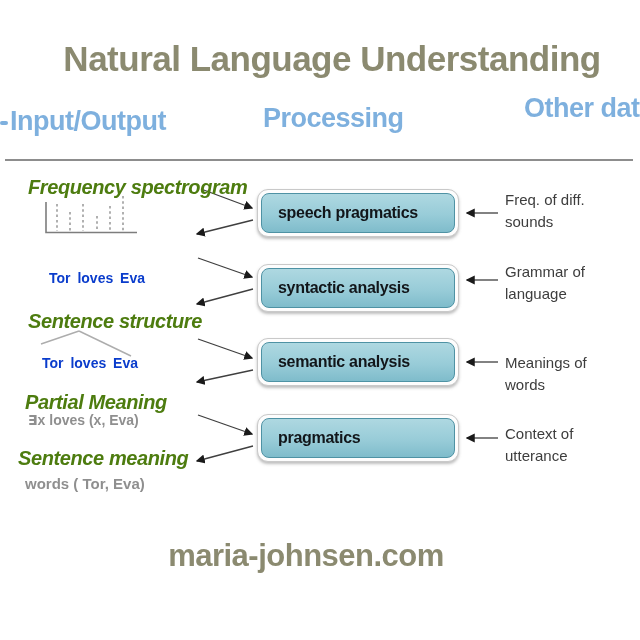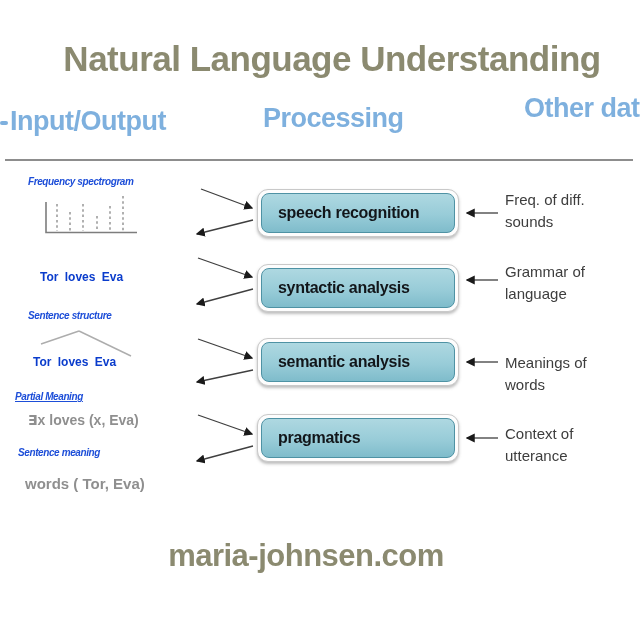--- a/index.html
+++ b/index.html
@@ -23,24 +23,24 @@
     position:absolute; left:0px; top:121px; width:8px; height:4px;
     background:#7eb0de; border-radius:2px;
   }
   .divider {
     position:absolute; left:5px; top:159px; width:628px; height:2px;
     background:#8d8d8d;
   }
   .overlay { position:absolute; left:0; top:0; z-index:1; }
   .txt { position:absolute; z-index:2; white-space:nowrap; }
   .io-label {
-    font-style:italic; font-weight:700; font-size:10px; color:#1d4ed8;
+    font-style:italic; font-weight:700; font-size:20px; color:#4d7c0f;
     letter-spacing:-0.4px;
   }
-  .ex-blue  { font-weight:700; font-size:12px; color:#0a3ccc; word-spacing:3px; }
+  .ex-blue  { font-weight:700; font-size:14px; color:#0a3ccc; word-spacing:3px;margin-left:9px; }
   .ex-gray  { font-size:14px; color:#8f8f8f; font-weight:600; }
   .ex-gray2 { font-size:15px; color:#8f8f8f; font-weight:700; }
   .pbox {
     position:absolute; left:257px; width:202px; height:48px; z-index:2;
     background:#fdfdfd; border:1px solid #c9c9c9; border-radius:11px;
     box-shadow:0 2px 3px rgba(110,110,110,0.45);
     box-sizing:border-box;
   }
   .pbox-inner {
     position:absolute; left:3px; right:3px; top:3px; bottom:3px;
@@ -115,28 +115,28 @@
       <path d="M498 280 L467 280" marker-end="url(#ah)"></path>
       <path d="M498 362 L467 362" marker-end="url(#ah)"></path>
       <path d="M498 438 L467 438" marker-end="url(#ah)"></path>
     </g>
   </svg>
 
   <div class="txt io-label" style="left:28px; top:176px;">Frequency spectrogram</div>
   <div class="txt ex-blue" style="left:40px; top:270px;">Tor loves Eva</div>
   <div class="txt io-label" style="left:28px; top:310px;">Sentence structure</div>
   <div class="txt ex-blue" style="left:33px; top:355px;">Tor loves Eva</div>
-  <div class="txt io-label" style="left:15px; top:391px;text-decoration:underline;">Partial Meaning</div>
+  <div class="txt io-label" style="left:25px; top:391px;">Partial Meaning</div>
   <div class="txt ex-gray" style="left:28px; top:412px;">∃x loves (x, Eva)</div>
   <div class="txt io-label" style="left:18px; top:447px;">Sentence meaning</div>
   <div class="txt ex-gray2" style="left:25px; top:475px;">words ( Tor, Eva)</div>
 
   <div class="pbox" style="top:189px;">
     <div class="pbox-inner">
-      <span class="pbox-label">speech recognition</span>
+      <span class="pbox-label">speech pragmatics</span>
     </div>
   </div>
   <div class="pbox" style="top:264px;">
     <div class="pbox-inner">
       <span class="pbox-label">syntactic analysis</span>
     </div>
   </div>
   <div class="pbox" style="top:338px;">
     <div class="pbox-inner">
       <span class="pbox-label">semantic analysis</span>

